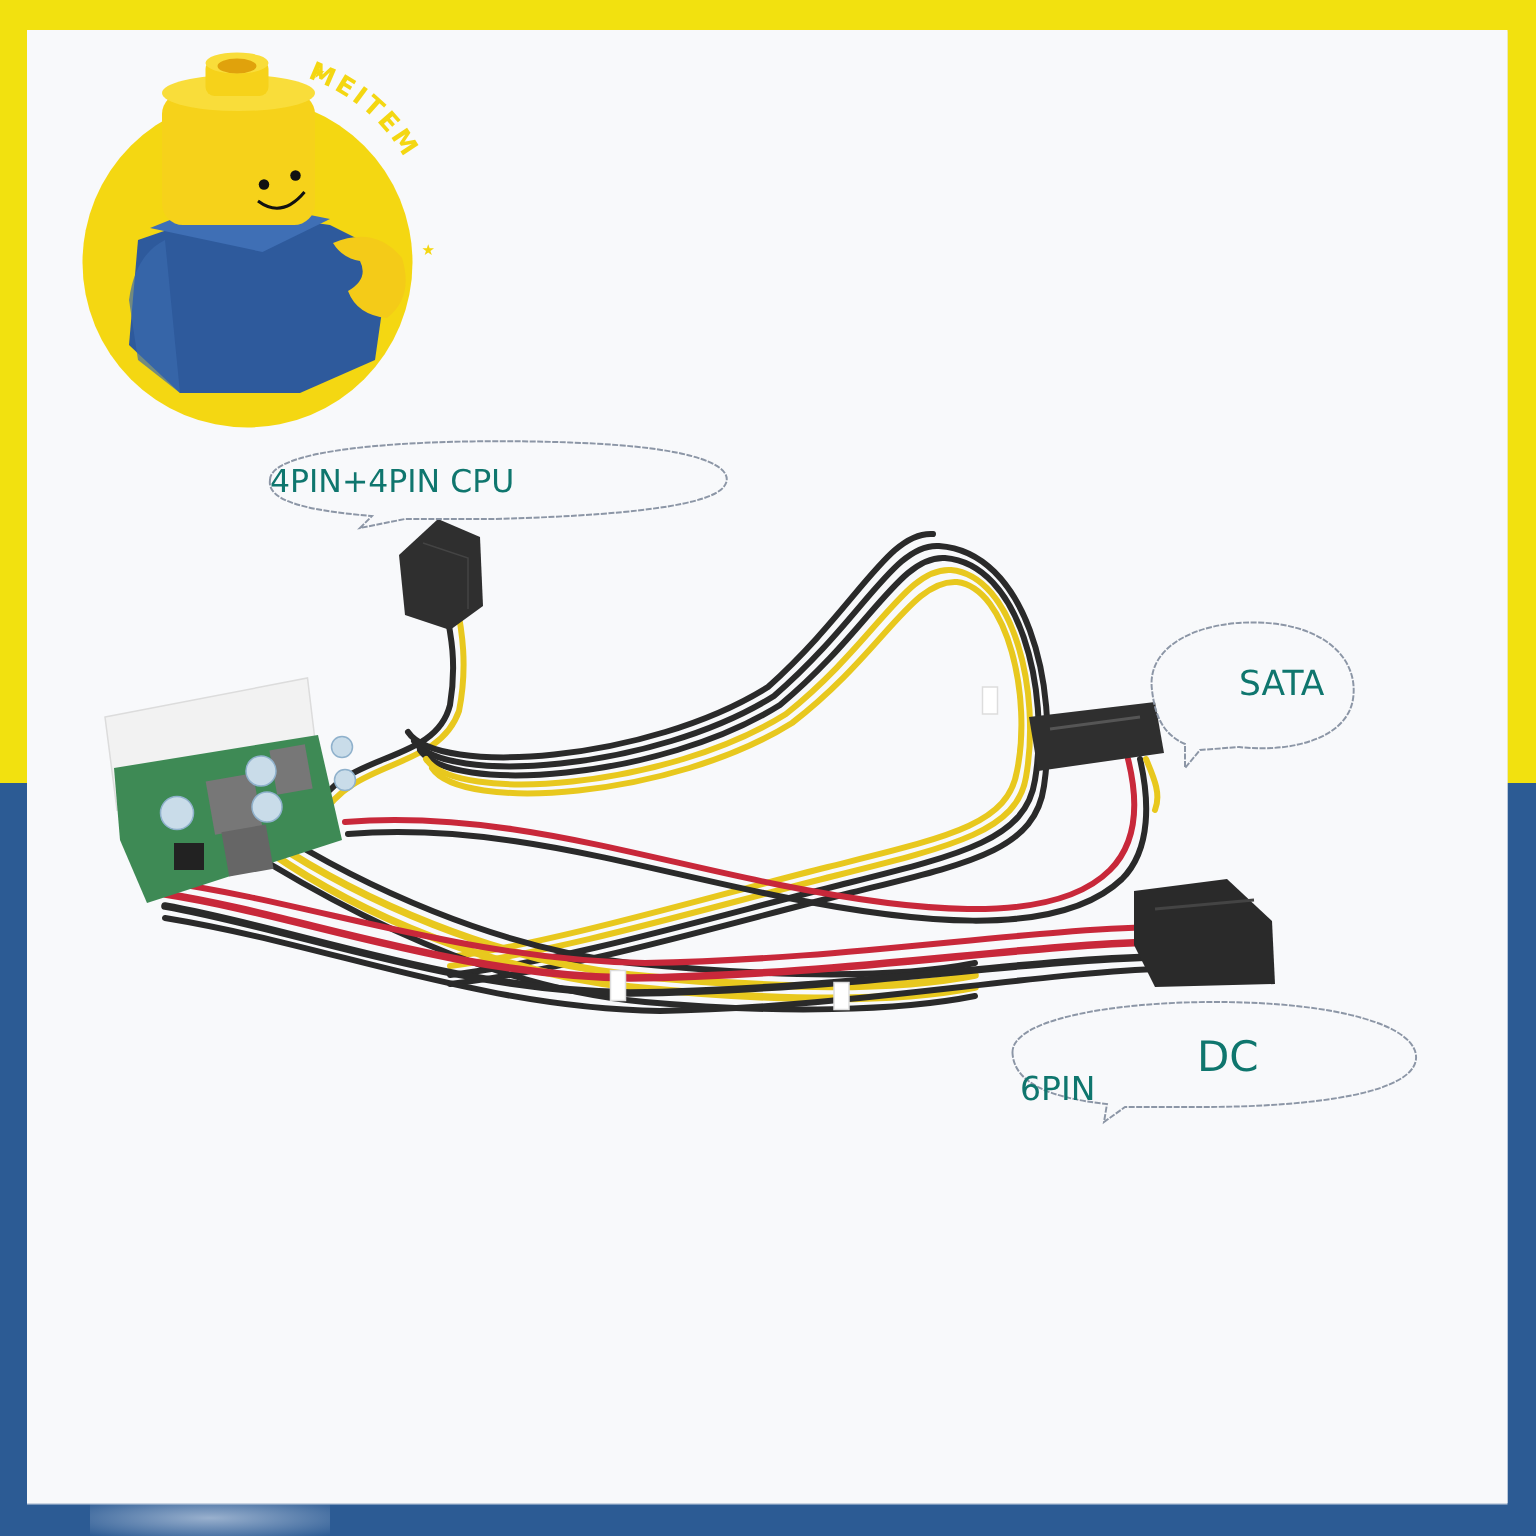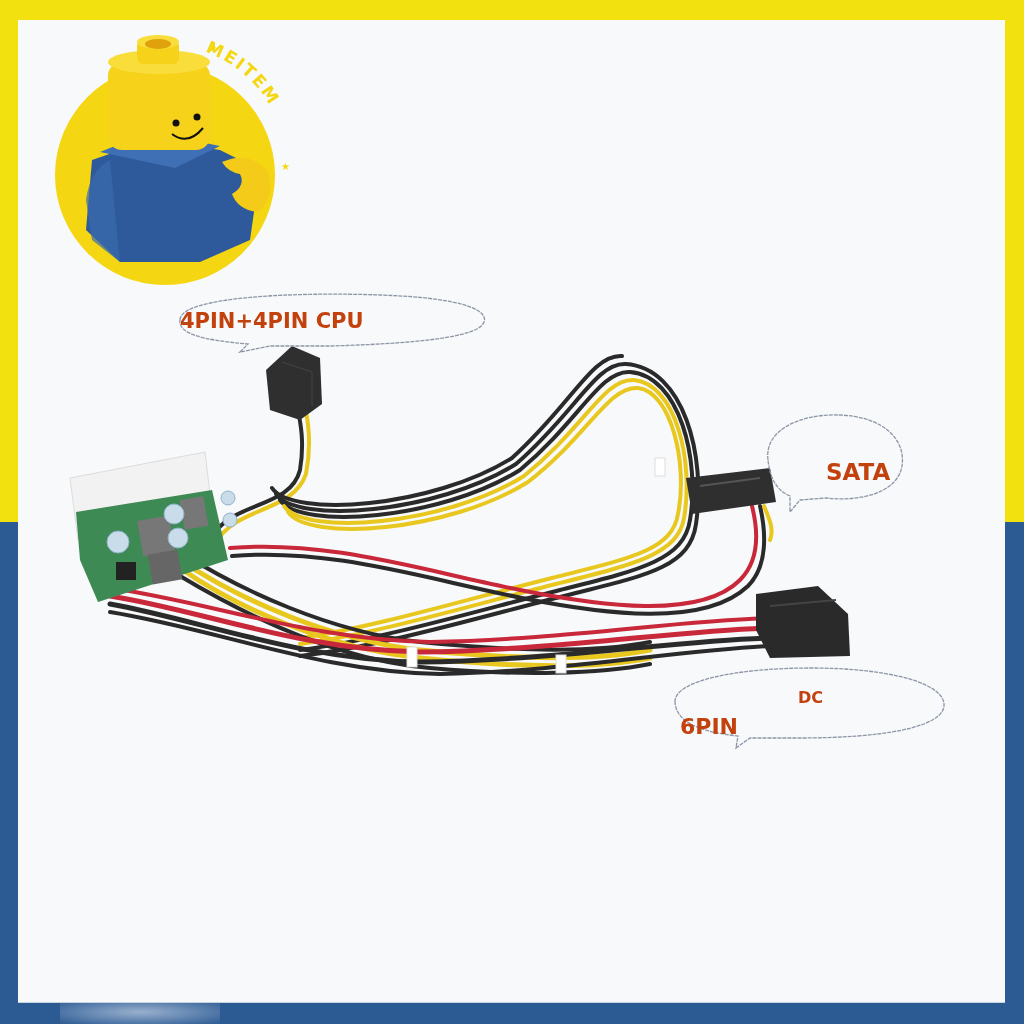--- a/index.html
+++ b/index.html
@@ -2,21 +2,21 @@
 <html><head>
 <meta charset="utf-8">
 <style>
   html,body{margin:0;padding:0;}
   body{width:1024px;height:1024px;position:relative;overflow:hidden;font-family:"DejaVu Sans","Liberation Sans",sans-serif;}
   .frame-top{position:absolute;left:0;top:0;width:1024px;height:522px;background:#F2E10F;}
   .frame-bottom{position:absolute;left:0;top:522px;width:1024px;height:502px;background:#2C5B94;}
   .frame-glow{position:absolute;left:60px;top:1000px;width:160px;height:24px;background:radial-gradient(ellipse at center,rgba(190,205,225,0.75),rgba(44,91,148,0));}
   .panel{position:absolute;left:18px;top:20px;width:987px;height:982px;background:#F8F9FB;box-shadow:0 1px 0 #c8d3e2;}
   .photo{position:absolute;left:0;top:0;width:1024px;height:1024px;}
-  .callout-text{position:absolute;color:#c2410c;font-weight:bold;font-family:"DejaVu Sans","Liberation Sans",sans-serif;white-space:pre;}
+  .callout-text{position:absolute;color:#0f766e;font-weight:normal;font-family:"DejaVu Sans","Liberation Sans",sans-serif;white-space:pre;}
 </style>
 </head>
 <body>
 
 <div class="frame-top"></div>
 <div class="frame-bottom"></div>
 <div class="frame-glow"></div>
 <div class="panel"></div>
 
 <svg class="photo" viewBox="0 0 1024 1024" xmlns="http://www.w3.org/2000/svg">
@@ -109,15 +109,15 @@
   </g>
 
   <g fill="none" stroke="#8C96A6" stroke-width="1.3" stroke-dasharray="4 1">
     <path d="M180 320 C180 296 300 292 380 295 C470 298 488 312 484 322 C480 334 440 343 330 346 L270 346 L240 352 L248 344 C200 340 178 333 180 320 Z"></path>
     <path d="M768 460 C764 430 800 414 838 415 C884 416 906 440 902 466 C898 492 862 502 826 498 L800 500 L790 512 L790 496 C776 490 770 478 768 460 Z"></path>
     <path d="M675 702 C674 680 740 668 810 668 C892 668 946 684 944 706 C942 728 880 738 800 738 L750 738 L736 748 L738 736 C700 732 676 722 675 702 Z"></path>
   </g>
 </svg>
 
 <div class="callout-text" style="left:180px;top:309px;font-size:21px;">4PIN+4PIN CPU</div>
-<div class="callout-text" style="left:826px;top:443px;font-size:23px;margin-top:16px;">SATA</div>
+<div class="callout-text" style="left:826px;top:443px;font-size:23px;">SATA</div>
 <div class="callout-text" style="left:680px;top:688px;font-size:22px;margin-top:26px;">6PIN</div>
-<div class="callout-text" style="left:798px;top:688px;font-size:16px;">DC</div>
+<div class="callout-text" style="left:798px;top:688px;font-size:28px;">DC</div>
 
 </body></html>

